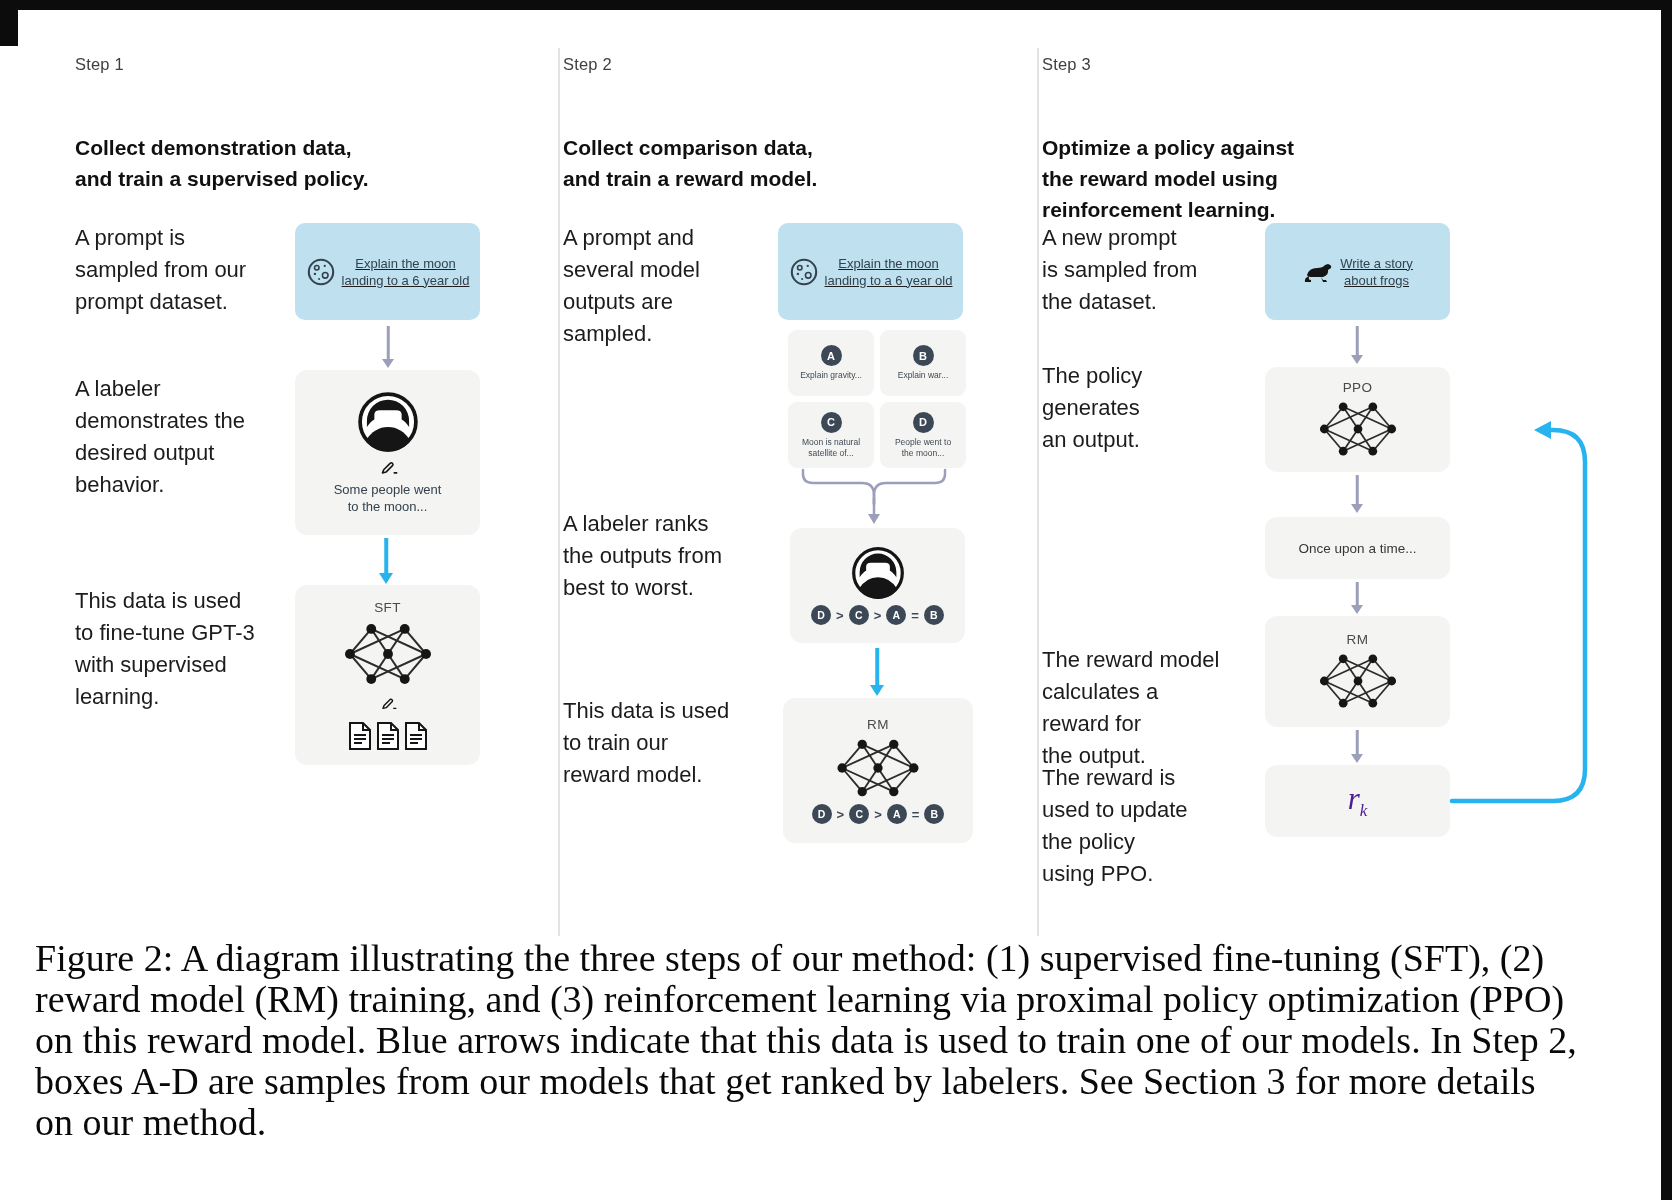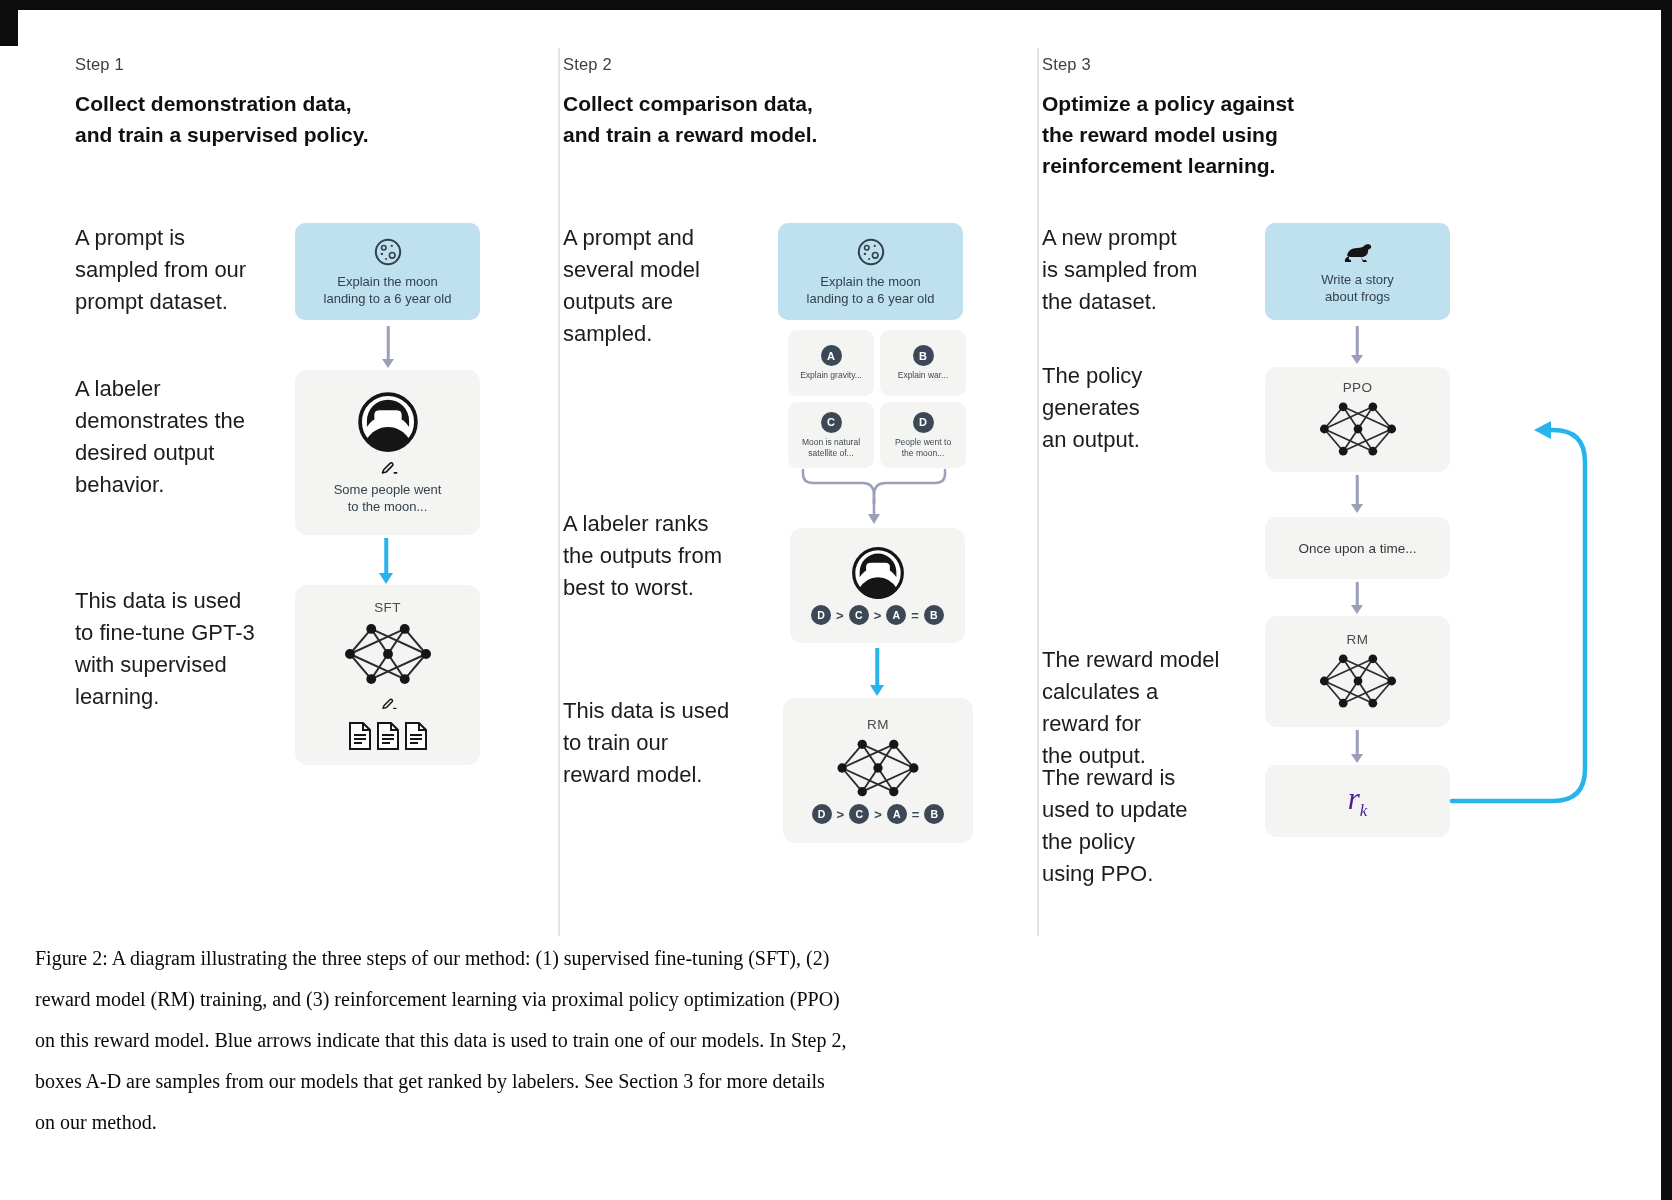--- a/index.html
+++ b/index.html
@@ -9,25 +9,25 @@
   }
   .abs{position:absolute;}
   .pre{white-space:pre-line;}
   
   .frame-top{left:0;top:0;width:1672px;height:10px;background:#0c0c0c;}
   .frame-left{left:0;top:0;width:18px;height:46px;background:#0c0c0c;}
   .frame-right{left:1661px;top:0;width:11px;height:1200px;background:#0c0c0c;}
   .divider{width:2px;background:#e3e3e3;top:48px;height:888px;}
   
   .step-label{font-size:16.5px;color:#3f3f3f;letter-spacing:.2px;}
-  .step-title{font-size:21px;line-height:31px;font-weight:700;color:#101010;}
+  .step-title{font-size:21px;line-height:31px;font-weight:700;color:#101010;margin-top:44px;}
   .side-text{font-size:22px;line-height:32px;color:#1c1c1c;}
   
-  .bluebox{background:#bfe0ef;border-radius:10px;display:flex;flex-direction:column;
-    align-items:center;justify-content:center;gap:6px;}
+  .bluebox{background:#bfe0ef;border-radius:10px;display:flex;flex-direction:row;
+    align-items:center;justify-content:center;gap:6px;text-decoration:underline;}
   .graybox{background:#f4f4f2;border-radius:12px;display:flex;flex-direction:column;
     align-items:center;justify-content:center;}
   .boxtext{font-size:13px;line-height:17px;color:#33424e;text-align:center;font-weight:500;}
   .modelname{font-size:13.5px;color:#4a4a4a;letter-spacing:.4px;font-weight:500;text-align:right;}
   .once-text{font-size:13.5px;color:#373737;}
   
   .varrow{position:absolute;width:24px;}
   .varrow .line{position:absolute;left:50%;transform:translateX(-50%);top:0;
     width:2.5px;height:calc(100% - 9px);background:#9b9fba;}
   .varrow .head{position:absolute;bottom:0;left:50%;transform:translateX(-50%);
@@ -45,21 +45,21 @@
     width:21px;height:21px;border-radius:50%;background:#3d4857;color:#ffffff;
     font-size:11px;font-weight:700;}
   .ranking{display:flex;align-items:center;gap:5px;}
   .ranking .badge{width:20px;height:20px;font-size:10.5px;}
   .rsep{font-size:13px;font-weight:700;color:#3d4857;}
   .docs-row{display:flex;gap:2px;margin-top:4px;}
   
   .rk{font-family:"Liberation Serif",serif;font-style:italic;font-size:31px;color:#4c1d95;}
   .rk sub{font-size:17px;}
   
-  .caption{font-family:"Liberation Serif",serif;font-size:20px;line-height:41px;color:#090909;}
+  .caption{font-family:"Liberation Serif",serif;font-size:38px;line-height:41px;color:#090909;}
   .watermark{font-size:50px;color:#9a9a9a;opacity:.58;letter-spacing:2px;font-weight:500;}
   svg{display:block;}
 </style>
 </head>
 <body>
 
 <div class="canvas">
 
   <div class="abs frame-top"></div>
   <div class="abs frame-left"></div>

